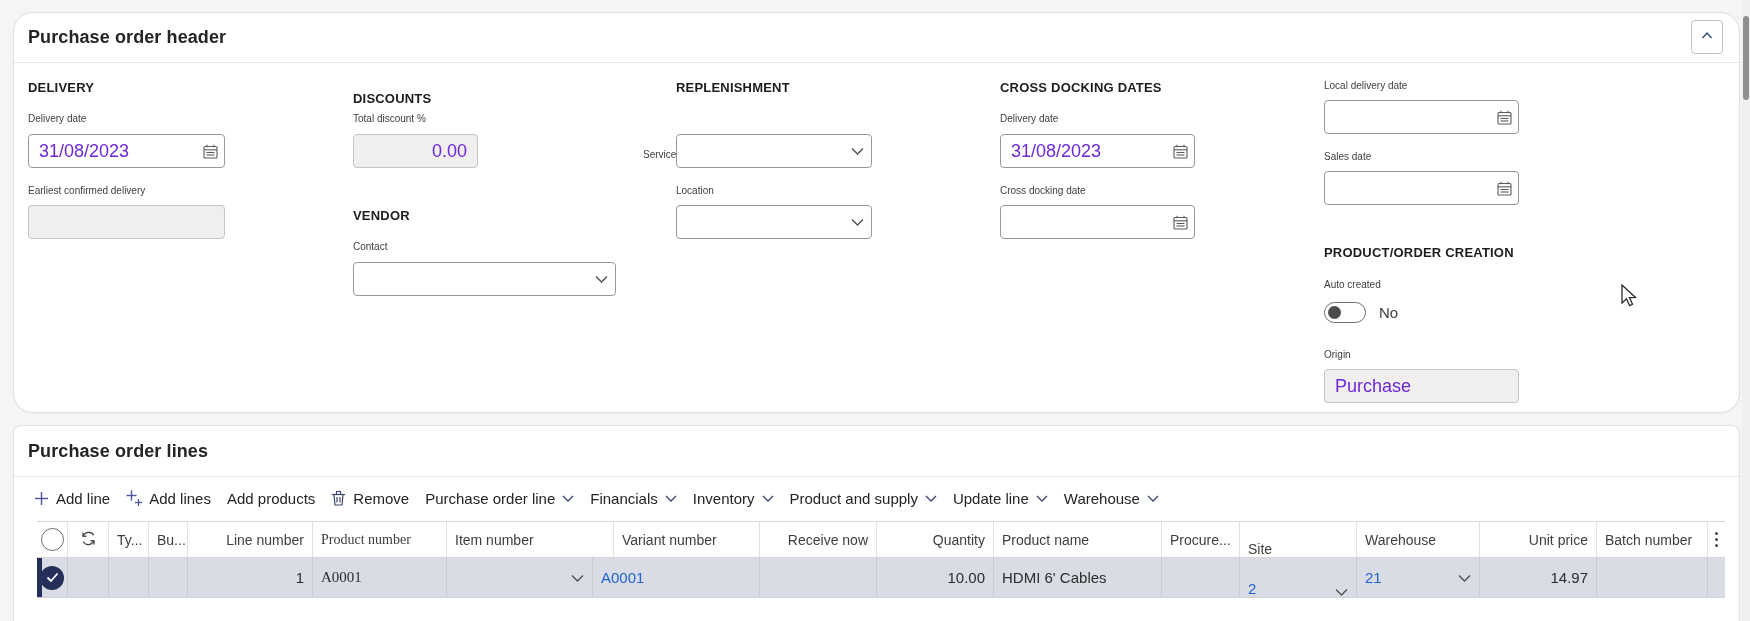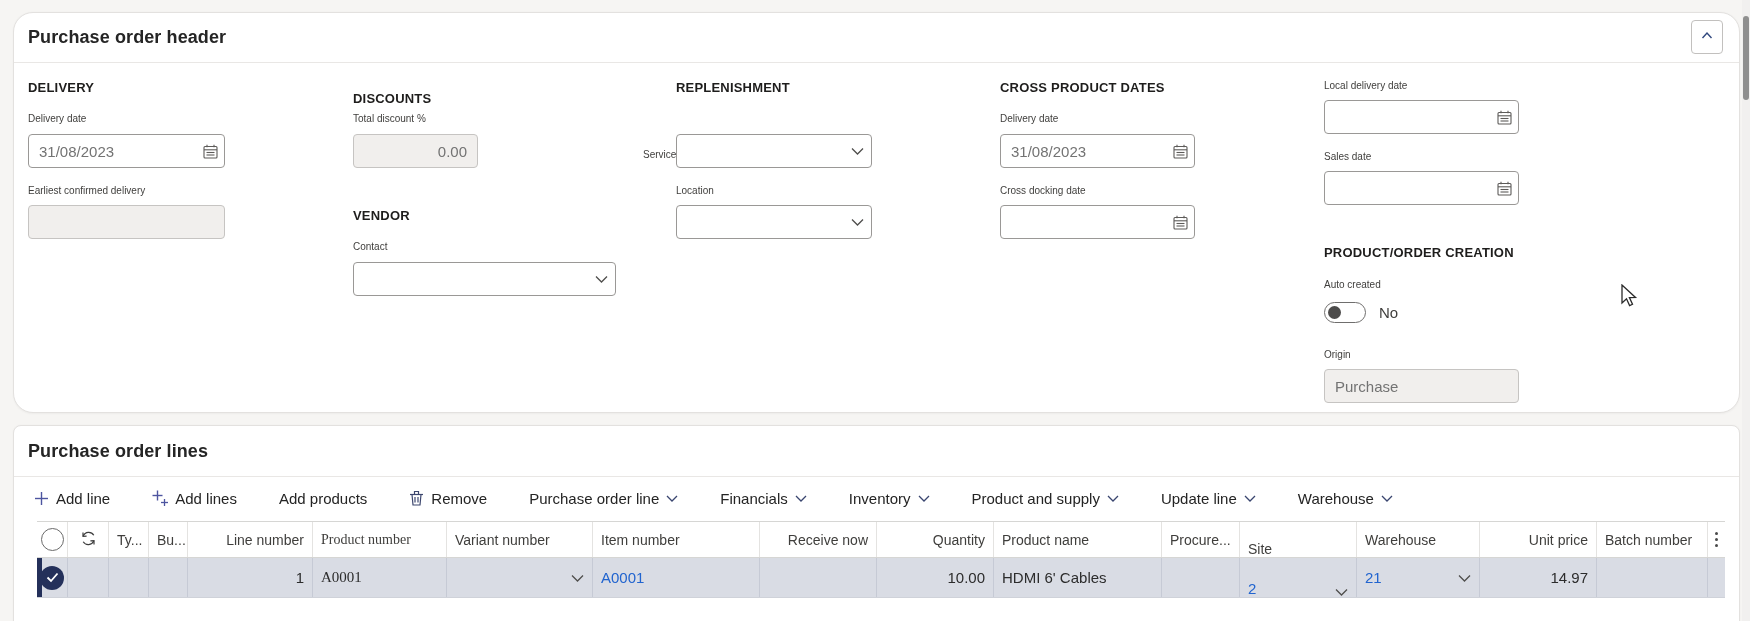--- a/index.html
+++ b/index.html
@@ -62,22 +62,22 @@
     align-items: center;
   }
   .field input {
     border: none;
     outline: none;
     background: transparent;
     flex: 1 1 auto;
     min-width: 0;
     height: 100%;
     font-family: inherit;
-    font-size: 15px;
-    color: #737373;
+    font-size: 18px;
+    color: #6d28d9;
     padding: 0 10px;
   }
   .field.disabled { background: #f1efed; border-color: #c6c4c2; }
   .field.num input { text-align: right; }
   .field .trail-icon {
     flex: 0 0 auto;
     width: 28px;
     display: flex;
     align-items: center;
     justify-content: center;
@@ -117,21 +117,21 @@
     cursor: pointer;
   }
 
   
   .toolbar {
     position: absolute;
     left: 20px; top: 57px;
     height: 30px;
     display: flex;
     align-items: center;
-    gap: 42px;
+    gap: 16px;
     font-size: 15px;
     color: #242424;
     white-space: nowrap;
   }
   .tb-item { display: flex; align-items: center; gap: 7px; cursor: pointer; }
   .tb-item svg { display: block; }
 
   
   .grid { position: absolute; left: 23px; top: 95px; width: 1688px; }
   .grid-header {
@@ -287,21 +287,21 @@
   <label class="field-label" style="left:662px; top:172px;">Location</label>
   <div class="field" style="left:662px; top:192px; width:196px;">
     <input readonly="" value="" style="">
     <span class="trail-icon">
       <svg width="13" height="10" viewBox="0 0 13 10">
           <polyline points="1,2.5 6.5,8 12,2.5" fill="none" stroke="#4f4e4c" stroke-width="1.3"></polyline>
         </svg>
     </span>
   </div>
 
-  <div class="group-header" style="left:986px; top:67px;">CROSS PRODUCT DATES</div>
+  <div class="group-header" style="left:986px; top:67px;">CROSS DOCKING DATES</div>
   <label class="field-label" style="left:986px; top:100px;">Delivery date</label>
   <div class="field" style="left:986px; top:121px; width:195px;">
     <input readonly="" value="31/08/2023" style="">
     <span class="trail-icon">
       <svg width="17" height="17" viewBox="0 0 17 17" fill="none" stroke="#5d5b59" stroke-width="1.1">
           <rect x="2" y="3.5" width="13" height="11.5" rx="1"></rect>
           <line x1="2" y1="6.8" x2="15" y2="6.8"></line>
           <line x1="5" y1="1.8" x2="5" y2="4.2"></line>
           <line x1="12" y1="1.8" x2="12" y2="4.2"></line>
           <line x1="4.5" y1="9.5" x2="12.5" y2="9.5"></line>
@@ -474,25 +474,25 @@
         </div>
       <div class="gcell w-bu">
           <span>Bu...</span>
         </div>
       <div class="gcell right w-line">
           <span>Line number</span>
         </div>
       <div class="gcell w-product">
           <span>Product number</span>
         </div>
+      <div class="gcell w-item">
+          <span>Item number</span>
+        </div>
       <div class="gcell w-variant">
           <span>Variant number</span>
-        </div>
-      <div class="gcell w-item">
-          <span>Item number</span>
         </div>
       <div class="gcell right w-receive">
           <span>Receive now</span>
         </div>
       <div class="gcell right w-qty">
           <span>Quantity</span>
         </div>
       <div class="gcell w-name">
           <span>Product name</span>
         </div>

